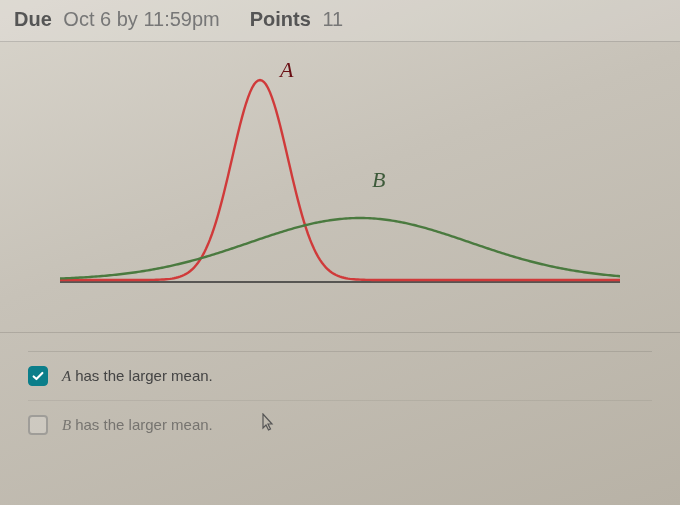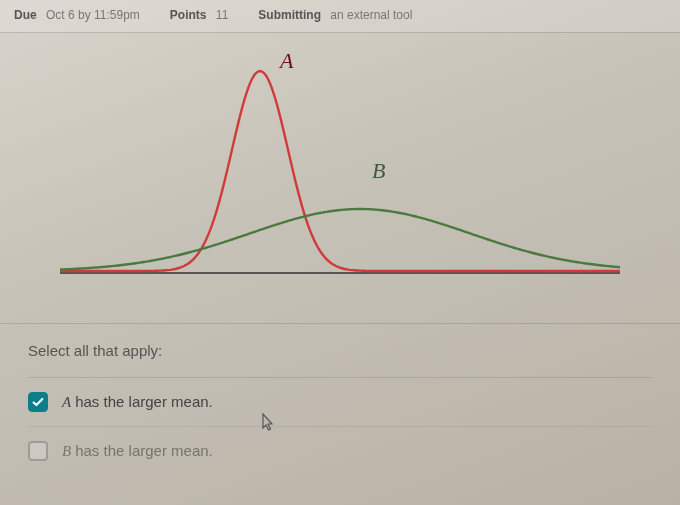--- a/index.html
+++ b/index.html
@@ -7,21 +7,21 @@
   body {
     font-family: "Helvetica Neue", Arial, sans-serif;
     background: linear-gradient(160deg, #d8d4cb 0%, #c7c2b8 40%, #b8b2a6 100%);
     color: #444;
   }
   .header {
     display: flex;
     align-items: flex-end;
     gap: 30px;
     padding: 8px 26px 10px 14px;
-    font-size: 12px;
+    font-size: 20px;
     border-bottom: 1px solid rgba(0,0,0,0.15);
     background: rgba(255,255,255,0.15);
   }
   .header .label { color: #555; font-weight: 600; margin-right: 6px; }
   .header .val { color: #777; }
   .chart-wrap {
     padding: 10px 10px 20px 10px;
   }
   svg.chart { display: block; margin: 0 auto; }
   .curve-label {
@@ -87,40 +87,35 @@
 
 <div class="header">
   <span>
     <span class="label">Due</span>
     <span class="val">Oct 6 by 11:59pm</span>
   </span>
   <span>
     <span class="label">Points</span>
     <span class="val">11</span>
   </span>
-  <span>
-    <span class="label">Submitting</span>
-    <span class="val">an external tool</span>
-  </span>
 </div>
 
 <div class="chart-wrap">
   <svg class="chart" width="560" height="260" viewBox="0 0 560 260">
     <g id="chart-g">
         <line x1="0" x2="560" y1="230" y2="230" stroke="#333" stroke-width="1.5"></line>
         <path d="M 0 227.9999999983324 L 2 227.99999999722948 L 4 227.99999999542052 L 6 227.99999999246896 L 8 227.99999998767808 L 10 227.9999999799421 L 12 227.99999996751538 L 14 227.99999994765756 L 16 227.99999991608985 L 18 227.99999986616828 L 20 227.9999997876326 L 22 227.99999966472518 L 24 227.99999947337898 L 26 227.99999917703823 L 28 227.99999872048514 L 30 227.99999802077477 L 32 227.99999695400405 L 34 227.99999533611714 L 36 227.9999928952278 L 38 227.9999892319542 L 40 227.9999837629233 L 42 227.99997564080107 L 44 227.99996364180006 L 46 227.99994600842993 L 48 227.99992023107265 L 50 227.99988274651514 L 52 227.99982852453942 L 54 227.99975050467702 L 56 227.99963883384032 L 58 227.99947984125336 L 60 227.9992546693656 L 62 227.99893745764743 L 64 227.99849294972785 L 66 227.9978733626288 L 68 227.99701431934025 L 70 227.99582960222463 L 72 227.99420443451427 L 74 227.9919869405214 L 76 227.9889773725979 L 78 227.98491462537228 L 80 227.97945948707607 L 82 227.9721740064196 L 84 227.96249628508502 L 86 227.9497099452229 L 88 227.9329074744195 L 90 227.91094662484304 L 92 227.88239904745242 L 94 227.84549038629967 L 96 227.79803115317748 L 98 227.73733786095642 L 100 227.66014412688946 L 102 227.56250177636343 L 104 227.4396723930303 L 106 227.28601028041362 L 108 227.09483842664665 L 110 226.85831979654412 L 112 226.56732710581616 L 114 226.21131514515017 L 116 225.77820069235153 L 118 225.254256044105 L 120 224.62402317024203 L 122 223.87025638756776 L 124 222.9739022029451 L 126 221.9141255145576 L 128 220.6683916093244 L 130 219.21261327531852 L 132 217.52137178603488 L 134 215.56821944234483 L 136 213.32606972632342 L 138 210.76767889783125 L 140 207.86622004542045 L 142 204.59594721557133 L 144 200.93294335267746 L 146 196.85594149005914 L 148 192.3472040829904 L 150 187.39344074977242 L 152 181.98674020123818 L 154 176.1254880336162 L 156 169.81523859077038 L 158 163.06950652833007 L 160 155.9104422804358 L 162 148.3693555572375 L 164 140.48705245994617 L 166 132.31395490101886 L 168 123.90997579585958 L 170 115.34412989966928 L 172 106.69386805747331 L 174 98.04413178280811 L 176 89.48613515896045 L 178 81.11589166662833 L 180 73.03251422335012 L 182 65.33632697403087 L 184 58.1268366863375 L 186 51.5006194830809 L 188 45.54918463429095 L 190 40.356880856178435 L 192 35.998911742904454 L 194 32.53952542960437 L 196 30.03043932425325 L 198 28.509553864143896 L 200 28 L 202 28.509553864143896 L 204 30.03043932425325 L 206 32.53952542960437 L 208 35.998911742904454 L 210 40.356880856178435 L 212 45.54918463429095 L 214 51.5006194830809 L 216 58.1268366863375 L 218 65.33632697403087 L 220 73.03251422335012 L 222 81.11589166662833 L 224 89.48613515896045 L 226 98.04413178280811 L 228 106.69386805747331 L 230 115.34412989966928 L 232 123.90997579585958 L 234 132.31395490101886 L 236 140.48705245994617 L 238 148.3693555572375 L 240 155.9104422804358 L 242 163.06950652833007 L 244 169.81523859077038 L 246 176.1254880336162 L 248 181.98674020123818 L 250 187.39344074977242 L 252 192.3472040829904 L 254 196.85594149005914 L 256 200.93294335267746 L 258 204.59594721557133 L 260 207.86622004542045 L 262 210.76767889783125 L 264 213.32606972632342 L 266 215.56821944234483 L 268 217.52137178603488 L 270 219.21261327531852 L 272 220.6683916093244 L 274 221.9141255145576 L 276 222.9739022029451 L 278 223.87025638756776 L 280 224.62402317024203 L 282 225.254256044105 L 284 225.77820069235153 L 286 226.21131514515017 L 288 226.56732710581616 L 290 226.85831979654412 L 292 227.09483842664665 L 294 227.28601028041362 L 296 227.4396723930303 L 298 227.56250177636343 L 300 227.66014412688946 L 302 227.73733786095642 L 304 227.79803115317748 L 306 227.84549038629967 L 308 227.88239904745242 L 310 227.91094662484304 L 312 227.9329074744195 L 314 227.9497099452229 L 316 227.96249628508502 L 318 227.9721740064196 L 320 227.97945948707607 L 322 227.98491462537228 L 324 227.9889773725979 L 326 227.9919869405214 L 328 227.99420443451427 L 330 227.99582960222463 L 332 227.99701431934025 L 334 227.9978733626288 L 336 227.99849294972785 L 338 227.99893745764743 L 340 227.9992546693656 L 342 227.99947984125336 L 344 227.99963883384032 L 346 227.99975050467702 L 348 227.99982852453942 L 350 227.99988274651514 L 352 227.99992023107265 L 354 227.99994600842993 L 356 227.99996364180006 L 358 227.99997564080107 L 360 227.9999837629233 L 362 227.9999892319542 L 364 227.9999928952278 L 366 227.99999533611714 L 368 227.99999695400405 L 370 227.99999802077477 L 372 227.99999872048514 L 374 227.99999917703823 L 376 227.99999947337898 L 378 227.99999966472518 L 380 227.9999997876326 L 382 227.99999986616828 L 384 227.99999991608985 L 386 227.99999994765756 L 388 227.99999996751538 L 390 227.9999999799421 L 392 227.99999998767808 L 394 227.99999999246896 L 396 227.99999999542052 L 398 227.99999999722948 L 400 227.9999999983324 L 402 227.99999999900137 L 404 227.99999999940502 L 406 227.99999999964732 L 408 227.999999999792 L 410 227.99999999987796 L 412 227.99999999992875 L 414 227.99999999995862 L 416 227.9999999999761 L 418 227.99999999998624 L 420 227.99999999999213 L 422 227.99999999999554 L 424 227.99999999999747 L 426 227.99999999999858 L 428 227.9999999999992 L 430 227.99999999999955 L 432 227.99999999999974 L 434 227.99999999999986 L 436 227.99999999999991 L 438 227.99999999999997 L 440 227.99999999999997 L 442 228 L 444 228 L 446 228 L 448 228 L 450 228 L 452 228 L 454 228 L 456 228 L 458 228 L 460 228 L 462 228 L 464 228 L 466 228 L 468 228 L 470 228 L 472 228 L 474 228 L 476 228 L 478 228 L 480 228 L 482 228 L 484 228 L 486 228 L 488 228 L 490 228 L 492 228 L 494 228 L 496 228 L 498 228 L 500 228 L 502 228 L 504 228 L 506 228 L 508 228 L 510 228 L 512 228 L 514 228 L 516 228 L 518 228 L 520 228 L 522 228 L 524 228 L 526 228 L 528 228 L 530 228 L 532 228 L 534 228 L 536 228 L 538 228 L 540 228 L 542 228 L 544 228 L 546 228 L 548 228 L 550 228 L 552 228 L 554 228 L 556 228 L 558 228 L 560 228" fill="none" stroke="#d03a3a" stroke-width="2.4" stroke-linecap="round"></path>
         <text x="220" y="25" class="curve-label labelA">A</text>
         <path d="M 0 226.4960031658345 L 2 226.41980602548216 L 4 226.34029725463492 L 6 226.25736410722854 L 8 226.17089166418447 L 10 226.0807628805253 L 12 225.98685863843554 L 14 225.88905780645484 L 16 225.78723730498587 L 18 225.68127217829215 L 20 225.57103567315556 L 22 225.45639932435435 L 24 225.33723304711512 L 26 225.21340523668258 L 28 225.0847828751409 L 30 224.9512316456093 L 32 224.81261605392385 L 34 224.66879955790304 L 36 224.5196447042837 L 38 224.36501327339718 L 40 224.20476643164224 L 42 224.0387648917946 L 44 223.8668690811765 L 46 223.6889393176914 L 48 223.5048359937122 L 50 223.31441976779024 L 52 223.1175517641341 L 54 222.9140937797858 L 56 222.703908499401 L 58 222.48685971751806 L 60 222.26281256817782 L 62 222.03163376173376 L 64 221.79319182866723 L 66 221.54735737020022 L 68 221.29400331547177 L 70 221.03300518502084 L 72 220.76424136029215 L 74 220.48759335885703 L 76 220.2029461150153 L 78 219.91018826541858 L 80 219.60921243933 L 82 219.29991555310983 L 84 218.98219910849033 L 86 218.65596949417906 L 88 218.3211382903039 L 90 217.97762257518926 L 92 217.62534523392824 L 94 217.2642352681928 L 96 216.89422810670038 L 98 216.51526591573395 L 100 216.12729790909088 L 102 215.7302806568159 L 104 215.32417839205408 L 106 214.90896331534194 L 108 214.48461589563735 L 110 214.05112516737367 L 112 213.60848902280964 L 114 213.15671449893313 L 116 212.69581805816648 L 118 212.22582586211124 L 120 211.7467740375627 L 122 211.25870893401847 L 124 210.76168737190196 L 126 210.25577688071857 L 128 209.74105592636369 L 130 209.21761412680283 L 132 208.68555245534893 L 134 208.14498343076798 L 136 207.59603129345356 L 138 207.0388321669212 L 140 206.47353420388697 L 142 205.9002977162109 L 144 205.31929528800345 L 146 204.73071187121323 L 148 204.13474486303835 L 150 203.53160416452752 L 152 202.92151221976525 L 154 202.3047040350655 L 156 201.68142717762973 L 158 201.0519417531606 L 160 200.41652036195813 L 162 199.775448033065 L 164 199.12902213606816 L 166 198.47755227020684 L 168 197.82136013048176 L 170 197.16077935050802 L 172 196.49615532190148 L 174 195.8278449900395 L 176 195.15621662608825 L 178 194.4816495752423 L 180 193.8045339811758 L 182 193.12527048676165 L 184 192.4442699111699 L 186 191.76195290351558 L 188 191.07874957328352 L 190 190.39509909781674 L 192 189.71144930721363 L 194 189.0282562470398 L 196 188.3459837193177 L 198 187.66510280231864 L 200 186.98609134973879 L 202 186.30943346990045 L 204 185.6356189856773 L 206 184.96514287589804 L 208 184.2985046990411 L 210 183.63620800008454 L 212 182.97875970143116 L 214 182.32666947887856 L 216 181.68044912365423 L 218 181.04061189158375 L 220 180.4076718405051 L 222 179.7821431570864 L 224 179.16453947424412 L 226 178.55537318039782 L 228 177.9551547218329 L 230 177.3643918994748 L 232 176.78358916140826 L 234 176.21324689250113 L 236 175.65386070251537 L 238 175.10592071410736 L 240 174.5699108521363 L 242 174.04630813571083 L 244 173.53558197441424 L 246 173.03819347015278 L 248 172.55459472607302 L 250 172.08522816399247 L 252 171.63052585178 L 254 171.19090884211366 L 256 170.7667865240286 L 258 170.35855598864998 L 260 169.9666014104843 L 262 169.59129344561578 L 264 169.23298864812713 L 266 168.8920289060285 L 268 168.56874089794306 L 270 168.26343557175778 L 272 167.97640764640238 L 274 167.70793513787441 L 276 167.4582789105768 L 278 167.22768225498118 L 280 167.01637049257408 L 282 166.82455060898394 L 284 166.6524109161249 L 286 166.5001207441291 L 288 166.36783016377382 L 290 166.25566974003908 L 292 166.16375031736357 L 294 166.09216283709202 L 296 166.04097818753618 L 298 166.01024708699427 L 300 166 L 302 166.01024708699427 L 304 166.04097818753618 L 306 166.09216283709202 L 308 166.16375031736357 L 310 166.25566974003908 L 312 166.36783016377382 L 314 166.5001207441291 L 316 166.6524109161249 L 318 166.82455060898394 L 320 167.01637049257408 L 322 167.22768225498118 L 324 167.4582789105768 L 326 167.70793513787441 L 328 167.97640764640238 L 330 168.26343557175778 L 332 168.56874089794306 L 334 168.8920289060285 L 336 169.23298864812713 L 338 169.59129344561578 L 340 169.9666014104843 L 342 170.35855598864998 L 344 170.7667865240286 L 346 171.19090884211366 L 348 171.63052585178 L 350 172.08522816399247 L 352 172.55459472607302 L 354 173.03819347015278 L 356 173.53558197441424 L 358 174.04630813571083 L 360 174.5699108521363 L 362 175.10592071410736 L 364 175.65386070251537 L 366 176.21324689250113 L 368 176.78358916140826 L 370 177.3643918994748 L 372 177.9551547218329 L 374 178.55537318039782 L 376 179.16453947424412 L 378 179.7821431570864 L 380 180.4076718405051 L 382 181.04061189158375 L 384 181.68044912365423 L 386 182.32666947887856 L 388 182.97875970143116 L 390 183.63620800008454 L 392 184.2985046990411 L 394 184.96514287589804 L 396 185.6356189856773 L 398 186.30943346990045 L 400 186.98609134973879 L 402 187.66510280231864 L 404 188.3459837193177 L 406 189.0282562470398 L 408 189.71144930721363 L 410 190.39509909781674 L 412 191.07874957328352 L 414 191.76195290351558 L 416 192.4442699111699 L 418 193.12527048676165 L 420 193.8045339811758 L 422 194.4816495752423 L 424 195.15621662608825 L 426 195.8278449900395 L 428 196.49615532190148 L 430 197.16077935050802 L 432 197.82136013048176 L 434 198.47755227020684 L 436 199.12902213606816 L 438 199.775448033065 L 440 200.41652036195813 L 442 201.0519417531606 L 444 201.68142717762973 L 446 202.3047040350655 L 448 202.92151221976525 L 450 203.53160416452752 L 452 204.13474486303835 L 454 204.73071187121323 L 456 205.31929528800345 L 458 205.9002977162109 L 460 206.47353420388697 L 462 207.0388321669212 L 464 207.59603129345356 L 466 208.14498343076798 L 468 208.68555245534893 L 470 209.21761412680283 L 472 209.74105592636369 L 474 210.25577688071857 L 476 210.76168737190196 L 478 211.25870893401847 L 480 211.7467740375627 L 482 212.22582586211124 L 484 212.69581805816648 L 486 213.15671449893313 L 488 213.60848902280964 L 490 214.05112516737367 L 492 214.48461589563735 L 494 214.90896331534194 L 496 215.32417839205408 L 498 215.7302806568159 L 500 216.12729790909088 L 502 216.51526591573395 L 504 216.89422810670038 L 506 217.2642352681928 L 508 217.62534523392824 L 510 217.97762257518926 L 512 218.3211382903039 L 514 218.65596949417906 L 516 218.98219910849033 L 518 219.29991555310983 L 520 219.60921243933 L 522 219.91018826541858 L 524 220.2029461150153 L 526 220.48759335885703 L 528 220.76424136029215 L 530 221.03300518502084 L 532 221.29400331547177 L 534 221.54735737020022 L 536 221.79319182866723 L 538 222.03163376173376 L 540 222.26281256817782 L 542 222.48685971751806 L 544 222.703908499401 L 546 222.9140937797858 L 548 223.1175517641341 L 550 223.31441976779024 L 552 223.5048359937122 L 554 223.6889393176914 L 556 223.8668690811765 L 558 224.0387648917946 L 560 224.20476643164224" fill="none" stroke="#4a7a3f" stroke-width="2.4" stroke-linecap="round"></path>
         <text x="312" y="135" class="curve-label labelB">B</text>
       </g>
   </svg>
 </div>
 
 <div class="question-area">
-  <div class="prompt">Select all that apply:</div>
   <div id="options">
       <div class="option">
         <div class="checkbox checked">
           <svg viewBox="0 0 16 16">
             <path d="M3 8.5 L6.2 11.5 L13 4.5" fill="none" stroke="#fff" stroke-width="2.4" stroke-linecap="round" stroke-linejoin="round"></path>
           </svg>
         </div>
         <div class="option-text">
           <span class="ital">A</span>
           <span> has the larger mean.</span>

